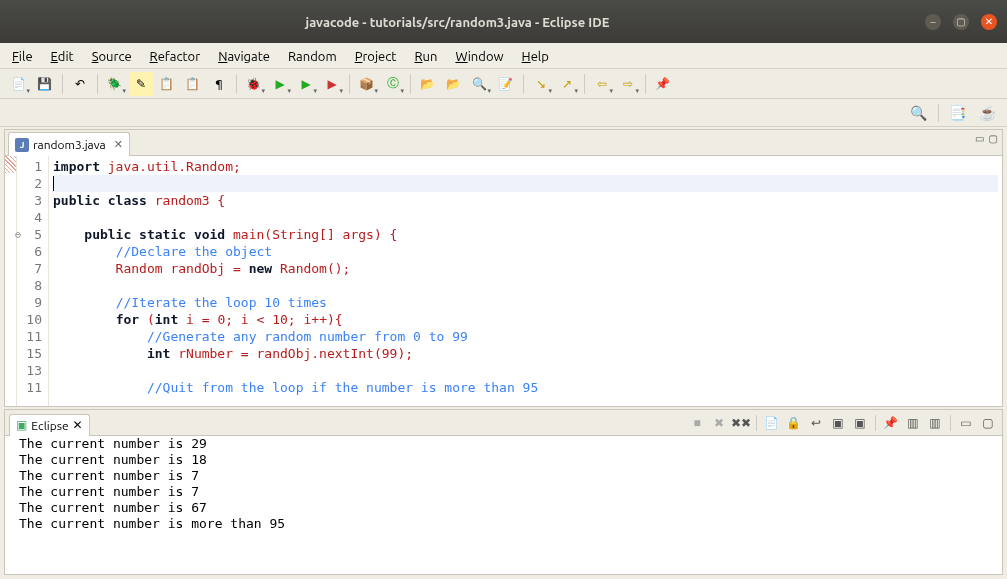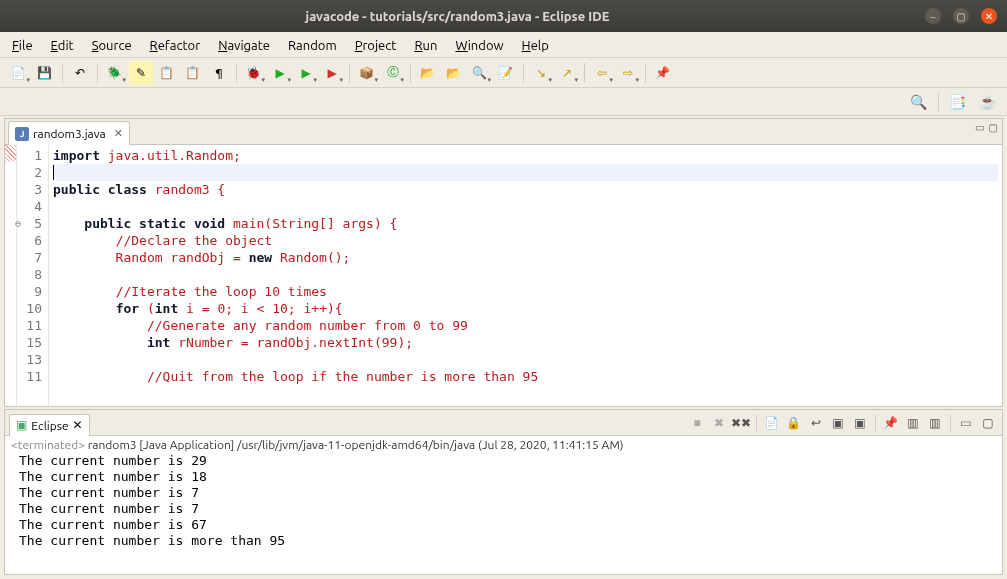--- a/index.html
+++ b/index.html
@@ -3,21 +3,21 @@
 <meta charset="utf-8">
 <style>
 * { margin: 0; padding: 0; box-sizing: border-box; }
 body {
   width: 1007px; height: 579px;
   font-family: "Ubuntu", "Liberation Sans", sans-serif;
   font-size: 13px; background: #f0ede4; overflow: hidden;
   display: flex; flex-direction: column;
 }
 .titlebar {
-  height: 32px; background: linear-gradient(#4a4a46, #3c3b37);
+  height: 43px; background: linear-gradient(#4a4a46, #3c3b37);
   display: flex; align-items: center; color: #dfdbd2;
 }
 .titlebar .title { flex: 1; text-align: center; font-weight: bold; font-size: 13px; }
 .titlebar .winbtns { display: flex; gap: 12px; padding: 0 10px; }
 .titlebar .winbtn {
   width: 16px; height: 16px; border-radius: 50%; display: flex;
   align-items: center; justify-content: center; font-size: 10px;
 }
 .winbtn.min, .winbtn.max { background: #5f5b52; color: #dfdbd2; }
 .winbtn.close { background: #e95420; color: #fff; }
@@ -95,21 +95,21 @@
 .marker-col .mark.err {
   background: repeating-linear-gradient(45deg, #e9a39a, #e9a39a 1px, #fff 1px, #fff 3px);
 }
 .code-lines { flex: 1; padding: 2px 4px; line-height: 17px; white-space: pre; }
 .code-lines .line { height: 17px; }
 .code-lines .line.cursor { background: #eef3fb; position: relative; }
 .code-lines .line.cursor::before {
   content: ""; position: absolute; left: 0; top: 1px; width: 1px; height: 15px; background: #000;
 }
 .kw { color: #0f172a; font-weight: bold; }
-.cm { color: #b91c1c; margin-top: 44px; }
+.cm { color: #3b82f6; margin-top: 44px; }
 .id { color: #b91c1c; }
 
 .console-pane {
   height: 166px; background: #fff; border: 1px solid #c9c5ba;
   margin: 0 4px 4px 4px; display: flex; flex-direction: column;
 }
 .console-header {
   height: 26px; background: #efece3; border-bottom: 1px solid #c9c5ba;
   display: flex; align-items: center; padding: 0 4px;
 }
@@ -270,22 +270,19 @@
       <span class="cbtn">▣</span>
       <span class="csep"></span>
       <span class="cbtn">📌</span>
       <span class="cbtn">▥</span>
       <span class="cbtn">▥</span>
       <span class="csep"></span>
       <span class="cbtn">▭</span>
       <span class="cbtn">▢</span>
     </div>
   </div>
-  <div class="console-info">
-    <span class="term">&lt;terminated&gt;</span><span> random3 [Java Application] /usr/lib/jvm/java-11-openjdk-amd64/bin/java (Jul 28, 2020, 11:41:15 AM)</span>
-  </div>
   <div class="console-out" id="console-out">The current number is 29
 The current number is 18
 The current number is 7
 The current number is 7
 The current number is 67
 The current number is more than 95</div>
 </div>
 
 </body></html>

